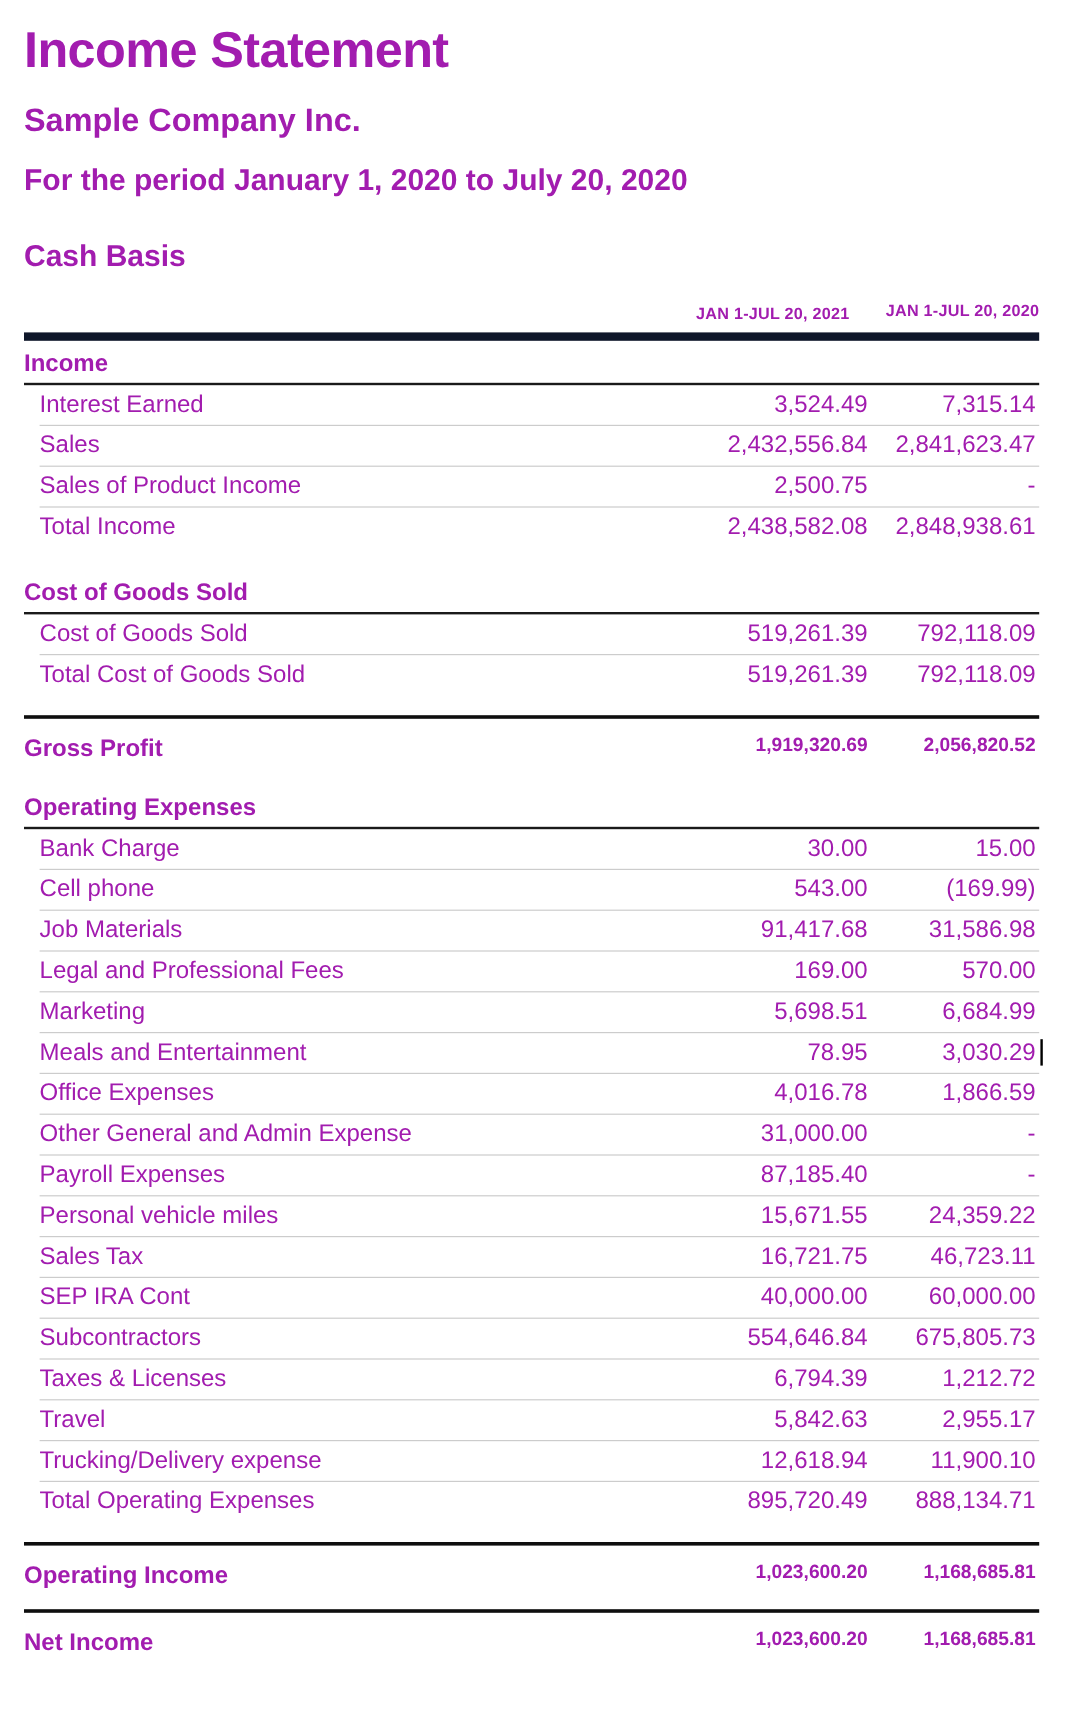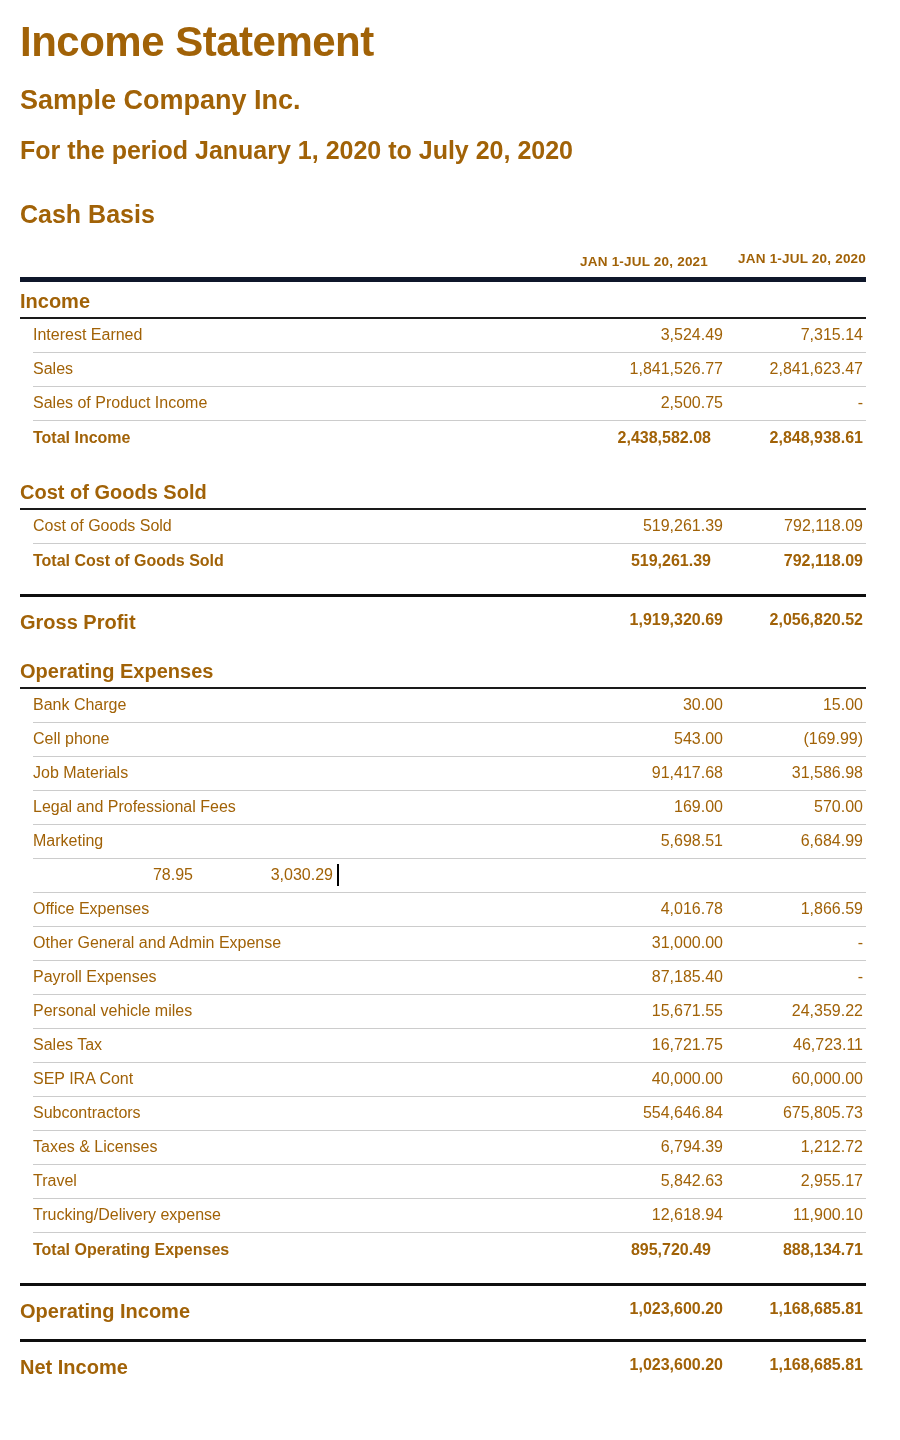--- a/index.html
+++ b/index.html
@@ -1,59 +1,59 @@
 <!DOCTYPE html>
 <html><head>
 <meta charset="utf-8">
 <style>
   * { margin:0; padding:0; box-sizing:border-box; }
   html,body { background:#ffffff; }
   .page {
     width:900px; height:1440px; background:#ffffff;
-    color:#a16207;
+    color:#a21caf;
     font-family:"Liberation Sans", sans-serif;
     padding:20px 34px 0 20px;
     overflow:hidden;
     position:relative;
   }
   .rpt-title   { font-size:42px; font-weight:700; line-height:1.06; letter-spacing:-0.5px; margin-bottom:20px; }
   .rpt-company { font-size:27px; font-weight:700; margin-bottom:20px; }
   .rpt-period  { font-size:25px; font-weight:700; margin-bottom:14px; }
   .rpt-basis   { font-size:25px; font-weight:700;margin-top:35px; }
 
   .col-headers {
     display:flex; align-items:flex-end;
     margin-top:25px; padding-bottom:8px;
-    border-bottom:5px solid #0f172a;
+    border-bottom:7px solid #0f172a;
     font-size:13.5px; font-weight:700; letter-spacing:0.2px;
   }
   .col-headers .spacer { flex:1; }
   .chdr { text-align:right; white-space:nowrap; }
   .chdr.c1 { width:160px; padding-right:15px; }
   .chdr.c2 { width:143px; position:relative; top:-3px; }
 
   .section { margin-top:26px; }
   .section:first-child { margin-top:8px; }
   .section-title {
     font-size:20px; font-weight:700;
     padding-bottom:4px;
     border-bottom:2px solid #1a1a1a;
   }
   .row {
     display:flex; align-items:center;
     height:34px; margin-left:13px;
     border-bottom:1px solid #cccccc;
-    font-size:16px;
+    font-size:20px;
   }
   .row:last-child { border-bottom:none; }
   .row .label { flex:1; white-space:nowrap; }
   .val { text-align:right; white-space:nowrap; }
   .val1 { width:160px; }
   .val2 { width:143px; padding-right:3px; position:relative; }
-  .row.total { font-weight:700;gap:12px; }
+  .row.total { font-weight:400; }
 
   .summary {
     display:flex; align-items:flex-start;
     margin-top:16px; padding-top:14px;
     border-top:3px solid #0e0e0e;
   }
   .summary .label { flex:1; font-size:20px; font-weight:700; white-space:nowrap; }
   .summary .val { font-weight:700; font-size:16px; }
 
   .caret {
@@ -82,21 +82,21 @@
   <div>
       <div class="section">
         <div class="section-title">Income</div>
         <div class="row">
           <span class="label">Interest Earned</span>
           <span class="val val1">3,524.49</span>
           <span class="val val2">7,315.14</span>
         </div>
         <div class="row">
           <span class="label">Sales</span>
-          <span class="val val1">1,841,526.77</span>
+          <span class="val val1">2,432,556.84</span>
           <span class="val val2">2,841,623.47</span>
         </div>
         <div class="row">
           <span class="label">Sales of Product Income</span>
           <span class="val val1">2,500.75</span>
           <span class="val val2">-</span>
         </div>
         <div class="row total">
           <span class="label">Total Income</span>
           <span class="val val1">2,438,582.08</span>
@@ -142,20 +142,21 @@
           <span class="label">Legal and Professional Fees</span>
           <span class="val val1">169.00</span>
           <span class="val val2">570.00</span>
         </div>
         <div class="row">
           <span class="label">Marketing</span>
           <span class="val val1">5,698.51</span>
           <span class="val val2">6,684.99</span>
         </div>
         <div class="row">
+          <span class="label">Meals and Entertainment</span>
           <span class="val val1">78.95</span>
           <span class="val val2">3,030.29<span class="caret"></span></span>
         </div>
         <div class="row">
           <span class="label">Office Expenses</span>
           <span class="val val1">4,016.78</span>
           <span class="val val2">1,866.59</span>
         </div>
         <div class="row">
           <span class="label">Other General and Admin Expense</span>

